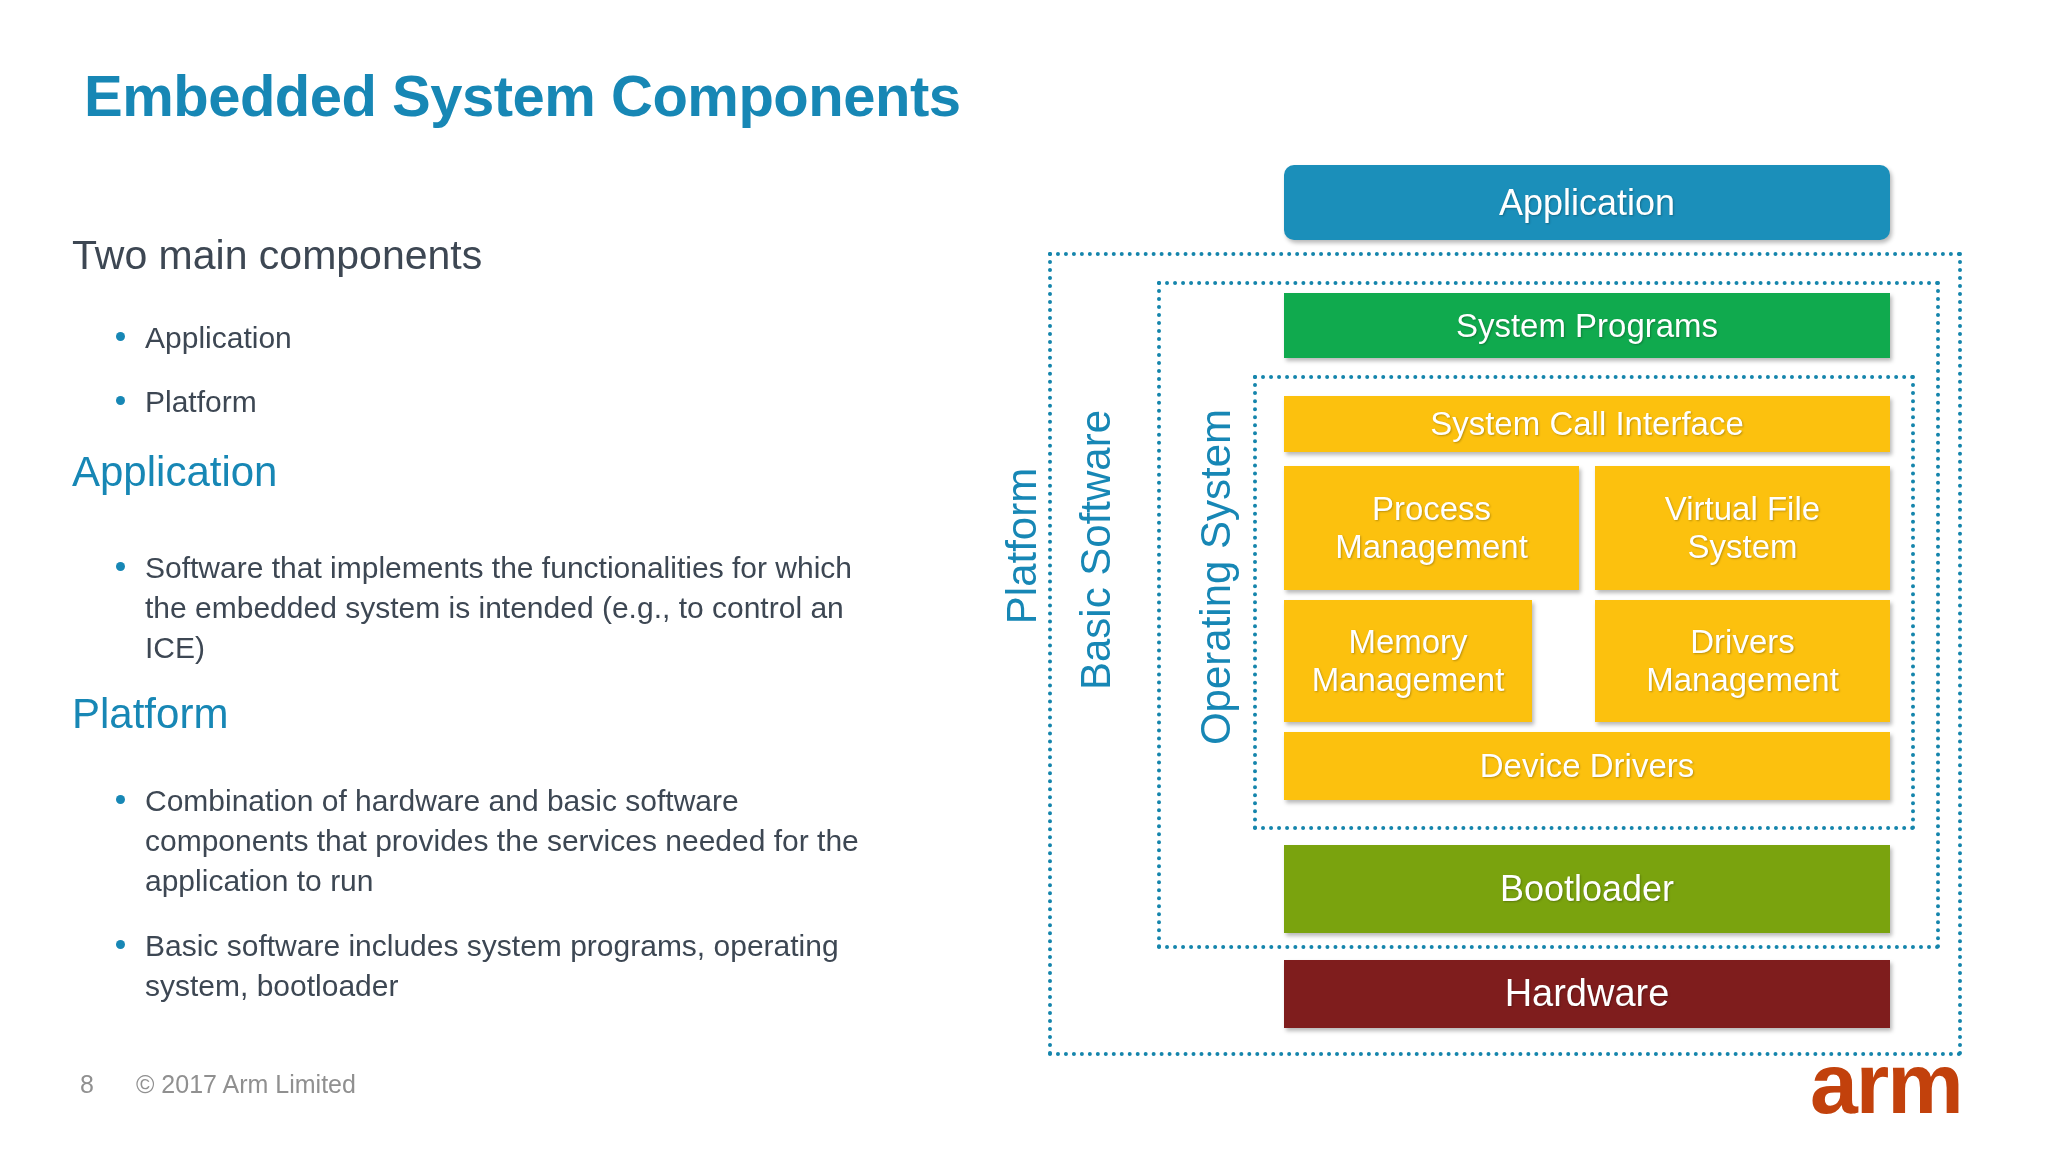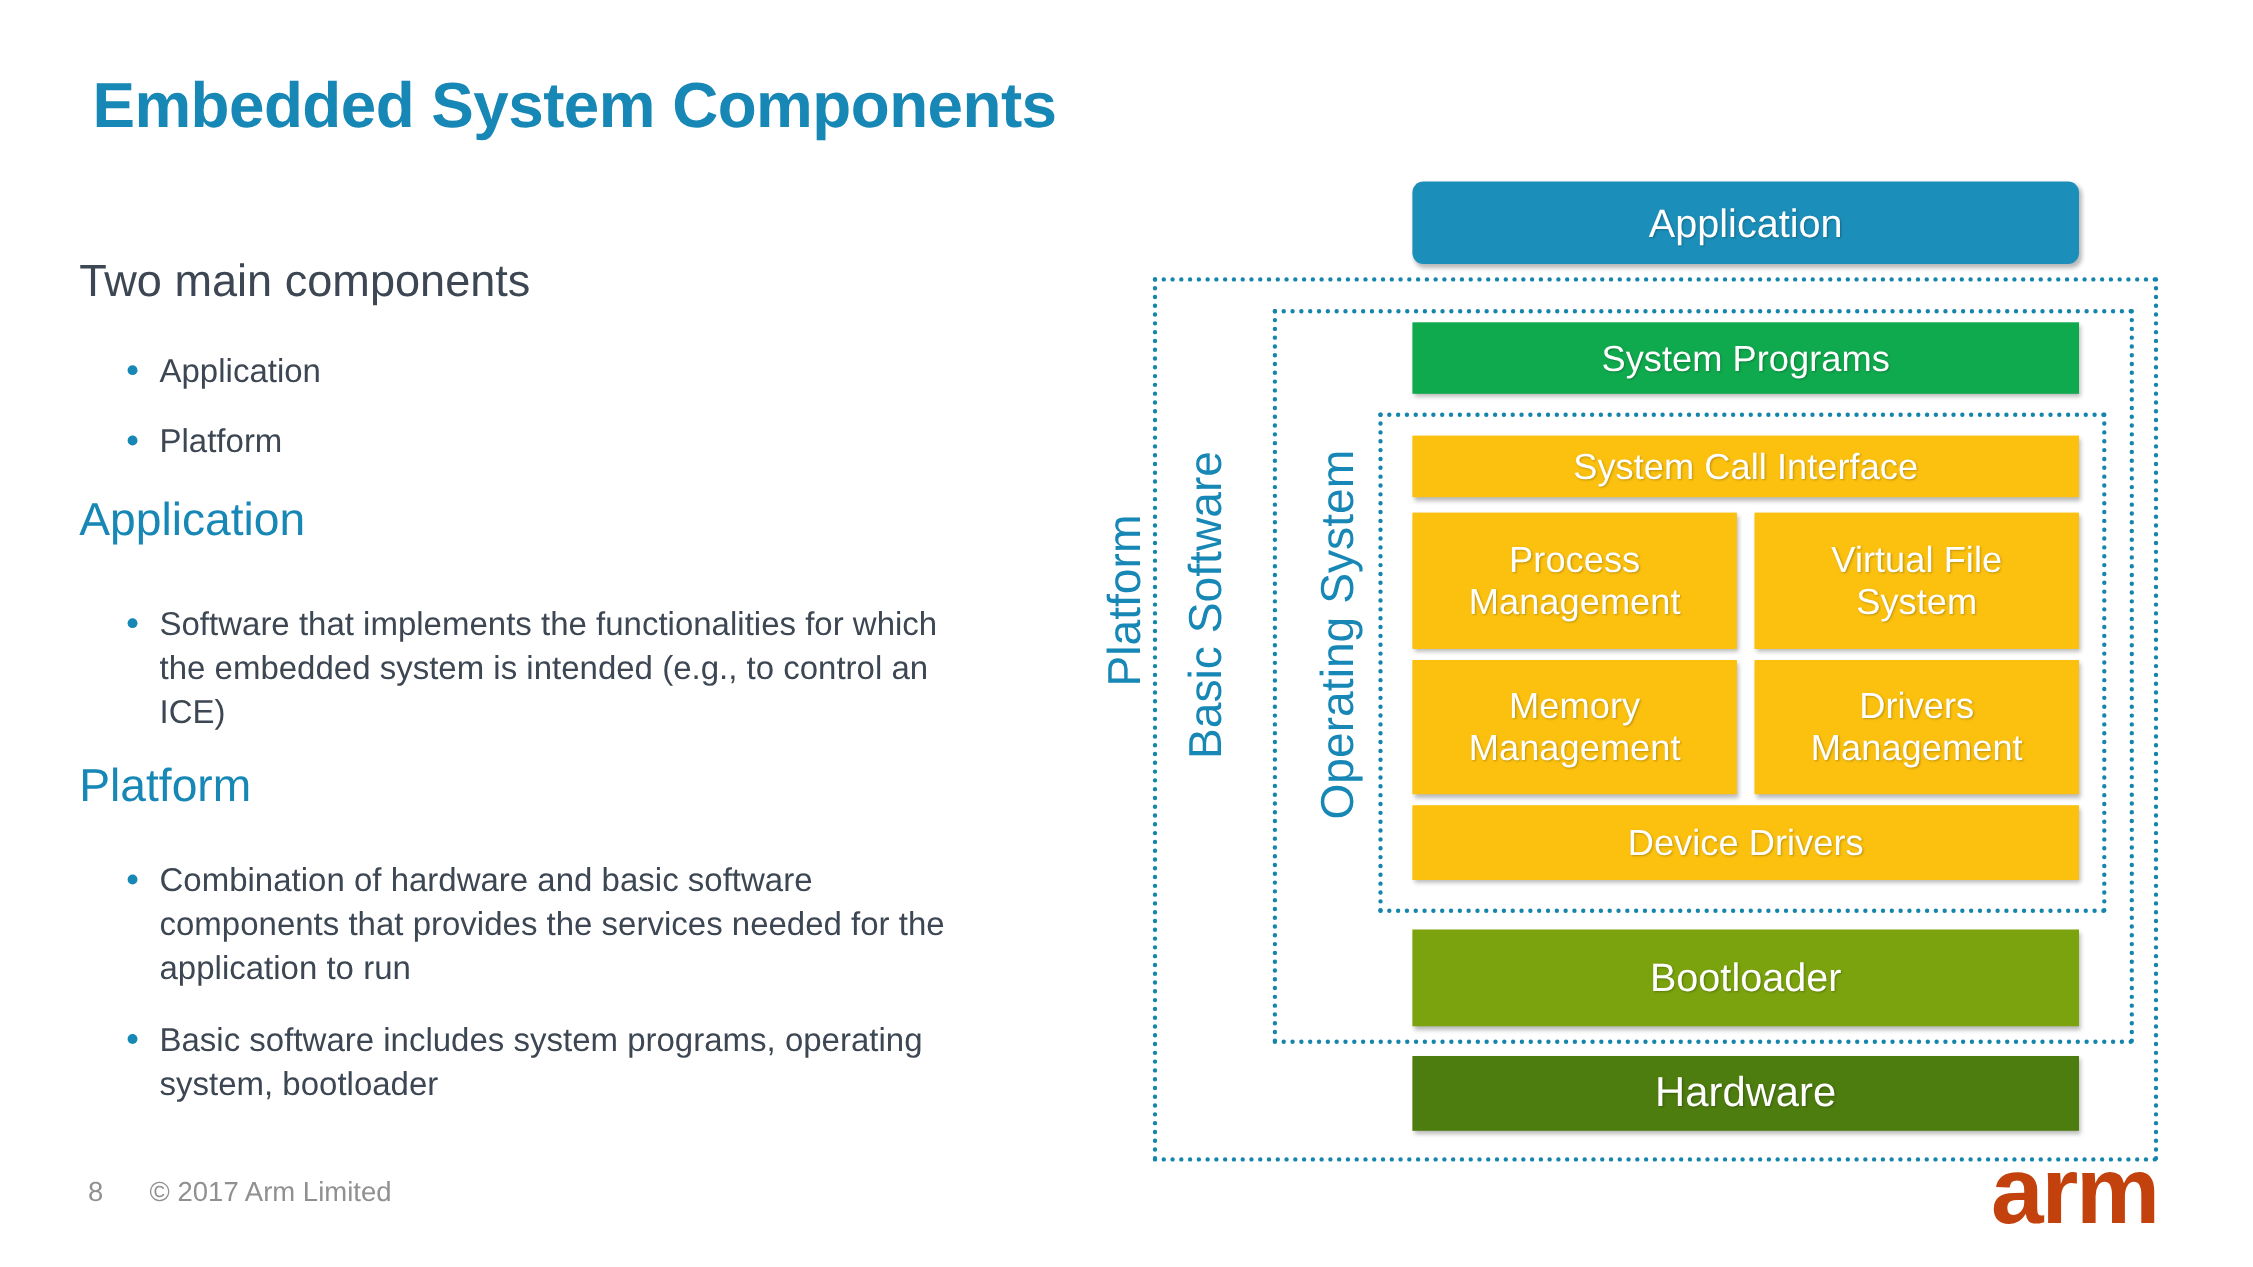--- a/index.html
+++ b/index.html
@@ -35,28 +35,28 @@
   .vl-basic{left:1096px;top:550px;}
   .vl-os{left:1216px;top:577px;}
 
   .box{position:absolute;display:flex;align-items:center;justify-content:center;
        text-align:center;color:#ffffff;font-size:33px;line-height:1.15;border-radius:0;
        box-shadow:2px 3px 4px rgba(0,0,0,0.28);text-shadow:1px 1px 2px rgba(0,0,0,0.25);}
   .blue{background:#1b8fba;}
   .green{background:#10aa4e;}
   .yellow{background:#fcc10e;}
   .olive{background:#7aa30e;}
-  .maroon{background:#4d7c0f;}
+  .maroon{background:#7f1d1d;}
 
   .bx-app{left:1284px;top:165px;width:606px;height:75px;font-size:36px;border-radius:10px;}
   .bx-sysprog{left:1284px;top:293px;width:606px;height:65px;}
   .bx-sci{left:1284px;top:396px;width:606px;height:56px;}
   .bx-process{left:1284px;top:466px;width:295px;height:124px;}
   .bx-vfs{left:1595px;top:466px;width:295px;height:124px;}
-  .bx-memory{left:1284px;top:600px;width:295px;height:122px;}
+  .bx-memory{left:1284px;top:600px;width:248px;height:122px;}
   .bx-network{left:1595px;top:600px;width:295px;height:122px;}
   .bx-drivers{left:1284px;top:732px;width:606px;height:68px;}
   .bx-boot{left:1284px;top:845px;width:606px;height:88px;font-size:36px;}
   .bx-hw{left:1284px;top:960px;width:606px;height:68px;font-size:38px;}
   .box .lbl{padding:0 20px;}
 
   
   .page-num{position:absolute;left:80px;top:1070px;font-size:25px;color:#909090;}
   .copyright{position:absolute;left:136px;top:1070px;font-size:25px;color:#909090;}
   .arm-logo{position:absolute;left:1810px;top:1040px;font-size:86px;font-weight:700;

